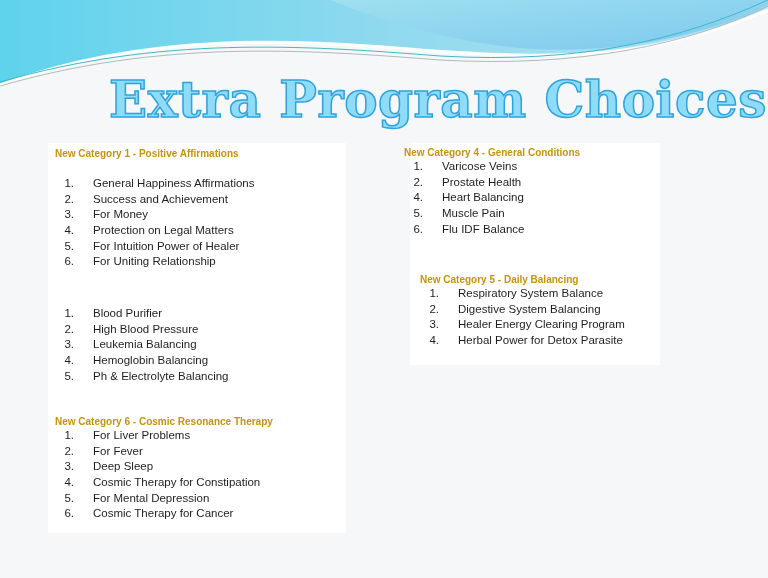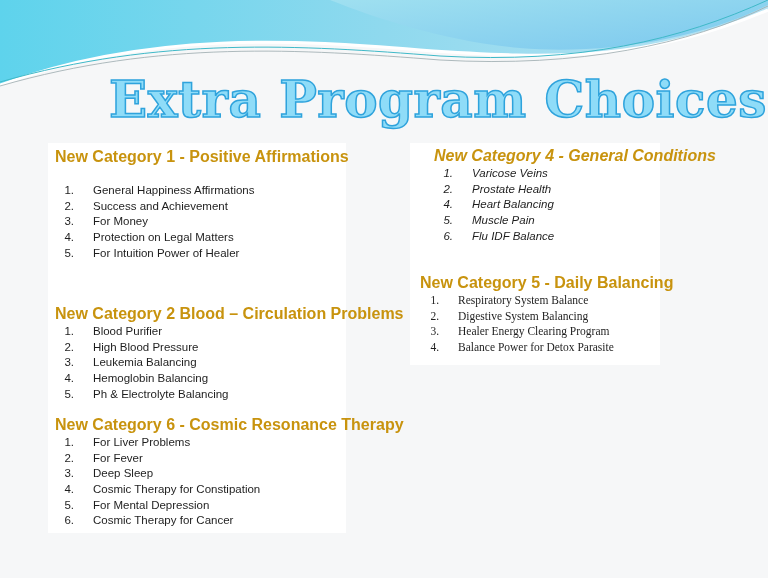--- a/index.html
+++ b/index.html
@@ -17,21 +17,21 @@
     letter-spacing: 0.5px;
     padding-left: 48px;
   }
   .panel {
     position: absolute; background: #ffffff;
   }
   .panel-left { left: 48px; top: 143px; width: 298px; height: 390px; }
   .panel-right { left: 410px; top: 143px; width: 250px; height: 222px; }
   .cat { position: absolute; }
   .cat-title {
-    color: #c8930e; font-weight: bold; font-size: 16px; white-space: nowrap;
+    color: #c8930e; font-weight: bold; font-size: 10px; white-space: nowrap;
   }
   .cat ol { margin: 0; padding: 0; list-style: none; }
   .cat li {
     font-size: 11.5px; color: #1e1e1e; height: 15.7px; line-height: 15.7px; white-space: nowrap;
   }
   .cat li .num { display: inline-block; width: 19px; text-align: right; margin-right: 19px; }
 </style>
 </head>
 <body>
 
@@ -60,25 +60,25 @@
 <div class="panel panel-right"></div>
 
 <div class="cat" style="left:55px; top:148px;">
   <div class="cat-title">New Category 1 - Positive Affirmations</div>
   <ol style="margin-top:17px;">
     <li><span class="num">1.</span><span>General Happiness Affirmations</span></li>
     <li><span class="num">2.</span><span>Success and Achievement</span></li>
     <li><span class="num">3.</span><span>For Money</span></li>
     <li><span class="num">4.</span><span>Protection on Legal Matters</span></li>
     <li><span class="num">5.</span><span>For Intuition Power of Healer</span></li>
+    <li><span class="num">6.</span><span>For Uniting Relationship</span></li>
   </ol>
 </div>
 
 <div class="cat" style="left:55px; top:305px;">
-  <div class="cat-title">New Category 2 Blood – Circulation Problems</div>
   <ol style="margin-top:1px;">
     <li><span class="num">1.</span><span>Blood Purifier</span></li>
     <li><span class="num">2.</span><span>High Blood Pressure</span></li>
     <li><span class="num">3.</span><span>Leukemia Balancing</span></li>
     <li><span class="num">4.</span><span>Hemoglobin Balancing</span></li>
     <li><span class="num">5.</span><span>Ph &amp; Electrolyte Balancing</span></li>
   </ol>
 </div>
 
 <div class="cat" style="left:55px; top:416px;">
@@ -86,32 +86,32 @@
   <ol style="margin-top:1px;">
     <li><span class="num">1.</span><span>For Liver Problems</span></li>
     <li><span class="num">2.</span><span>For Fever</span></li>
     <li><span class="num">3.</span><span>Deep Sleep</span></li>
     <li><span class="num">4.</span><span>Cosmic Therapy for Constipation</span></li>
     <li><span class="num">5.</span><span>For Mental Depression</span></li>
     <li><span class="num">6.</span><span>Cosmic Therapy for Cancer</span></li>
   </ol>
 </div>
 
-<div class="cat" style="left:434px; top:147px;font-style:italic;">
+<div class="cat" style="left:404px; top:147px;">
   <div class="cat-title">New Category 4 - General Conditions</div>
   <ol style="margin-top:1px;">
     <li><span class="num">1.</span><span>Varicose Veins</span></li>
     <li><span class="num">2.</span><span>Prostate Health</span></li>
     <li><span class="num">4.</span><span>Heart Balancing</span></li>
     <li><span class="num">5.</span><span>Muscle Pain</span></li>
     <li><span class="num">6.</span><span>Flu IDF Balance</span></li>
   </ol>
 </div>
 
 <div class="cat" style="left:420px; top:274px;">
   <div class="cat-title">New Category 5 - Daily Balancing</div>
-  <ol style="margin-top:1px;font-family:Liberation Serif, serif;">
+  <ol style="margin-top:1px;">
     <li><span class="num">1.</span><span>Respiratory System Balance</span></li>
     <li><span class="num">2.</span><span>Digestive System Balancing</span></li>
     <li><span class="num">3.</span><span>Healer Energy Clearing Program</span></li>
-    <li><span class="num">4.</span><span>Balance Power for Detox Parasite</span></li>
+    <li><span class="num">4.</span><span>Herbal Power for Detox Parasite</span></li>
   </ol>
 </div>
 
 </body></html>

